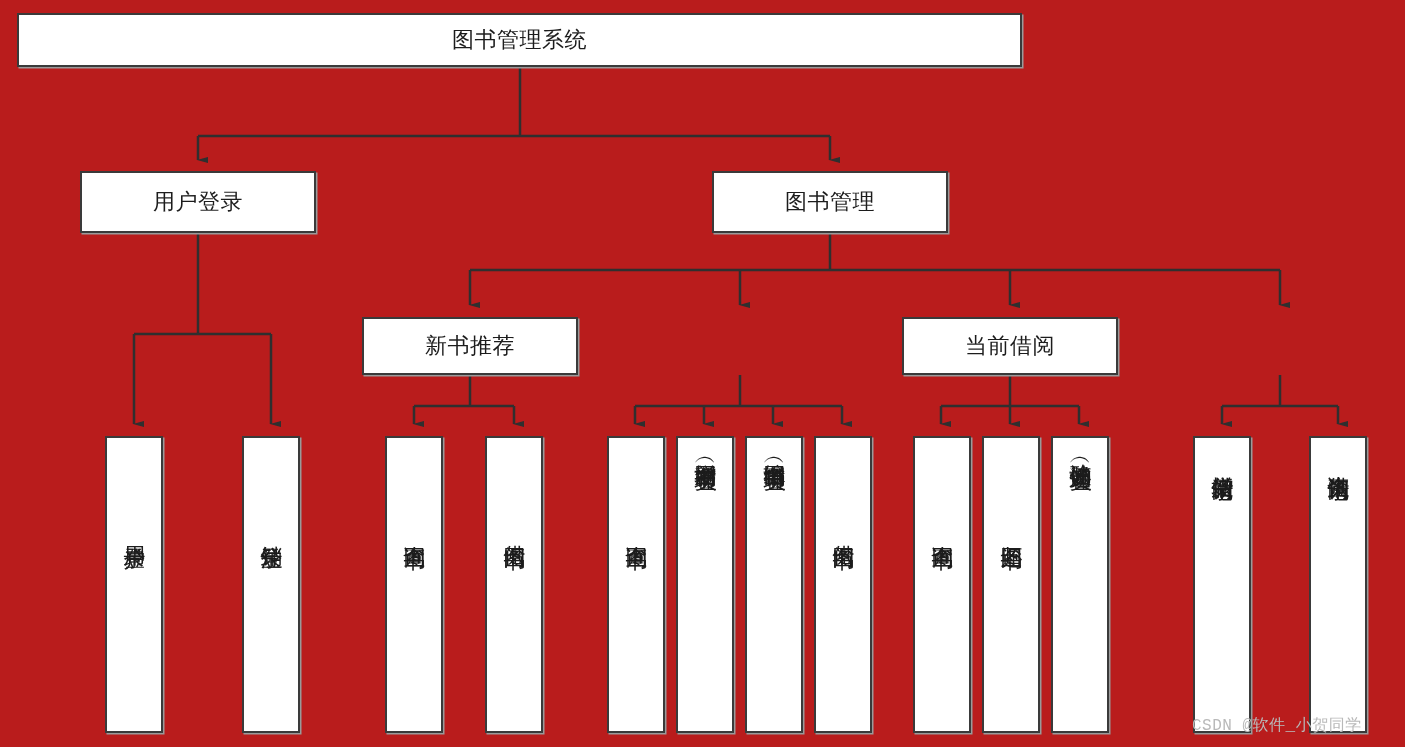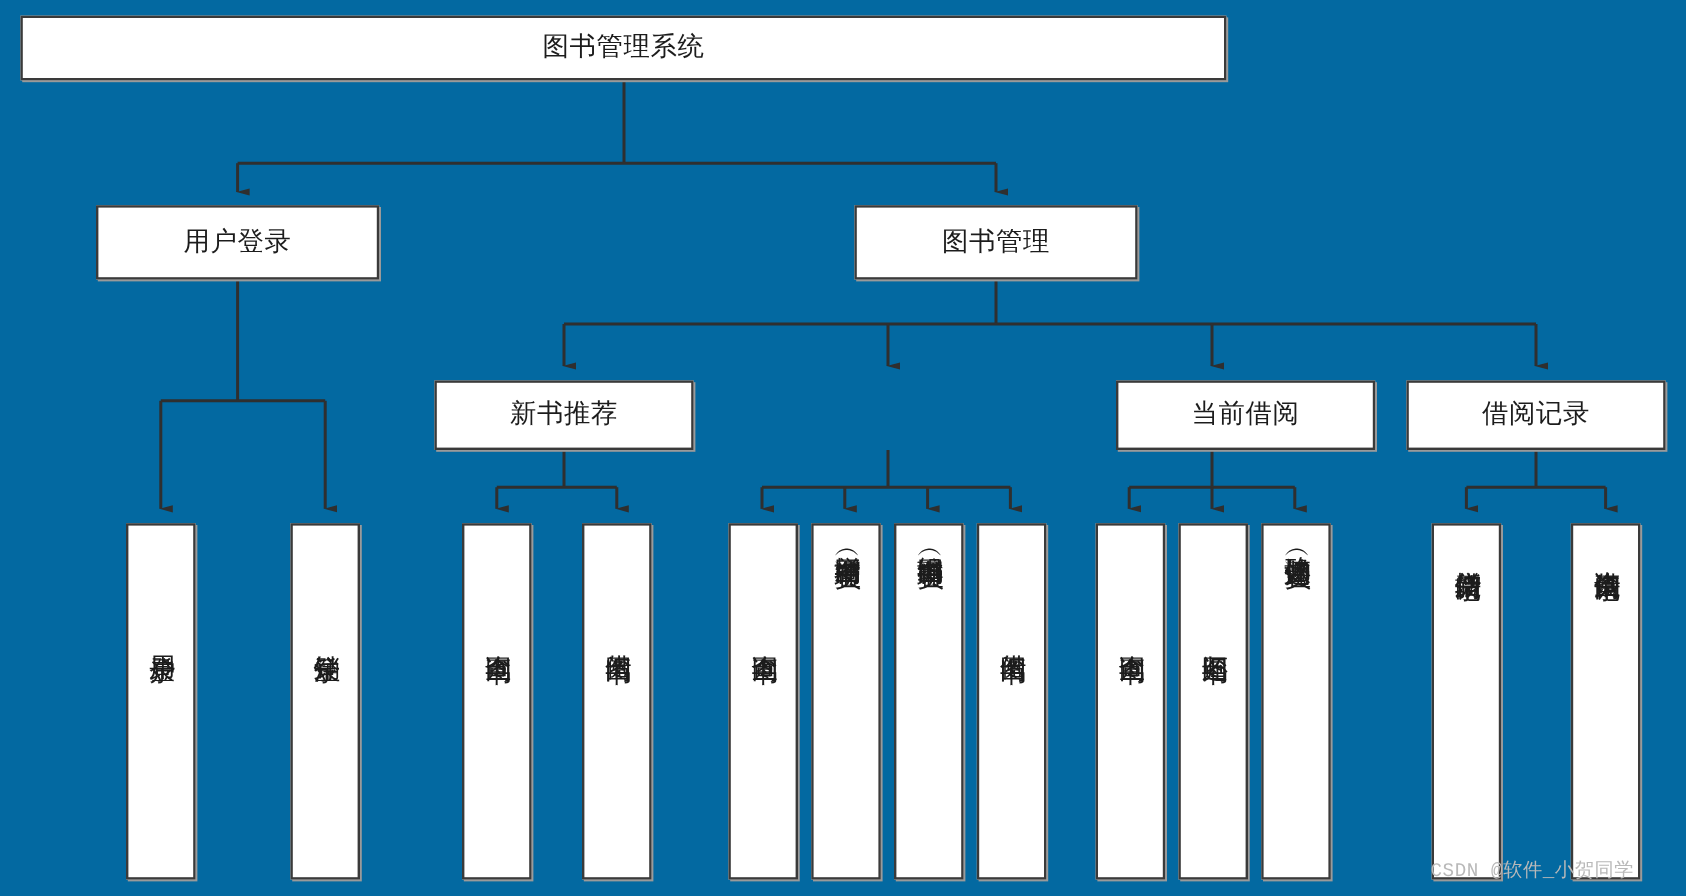--- a/index.html
+++ b/index.html
@@ -7,21 +7,21 @@
     padding: 0;
     background: #ffffff;
   }
   body {
     font-family: "DejaVu Sans", "Liberation Sans", sans-serif;
   }
   #canvas {
     position: relative;
     width: 1405px;
     height: 747px;
-    background: #0369a1;
+    background: #b91c1c;
     overflow: hidden;
   }
   #wires {
     position: absolute;
     left: 0;
     top: 0;
     width: 1405px;
     height: 747px;
   }
   .node {
@@ -137,25 +137,22 @@
   <div class="node" style="left:80px; top:171px; width:236px; height:62px;">
     <span class="lbl">用户登录</span>
   </div>
   <div class="node" style="left:362px; top:317px; width:216px; height:58px;">
     <span class="lbl">新书推荐</span>
   </div>
 
   <div class="node" style="left:712px; top:171px; width:236px; height:62px;">
     <span class="lbl">图书管理</span>
   </div>
-  <div class="node" style="left:902px; top:317px; width:216px; height:58px;margin-left:28px;">
+  <div class="node" style="left:902px; top:317px; width:216px; height:58px;">
     <span class="lbl">当前借阅</span>
-  </div>
-  <div class="node" style="left:1172px; top:317px; width:216px; height:58px;">
-    <span class="lbl">借阅记录</span>
   </div>
 
   <div class="node vert pad-mid" style="left:105px; top:436px; width:58px; height:297px;">
     <span class="lbl">用户登录</span>
   </div>
   <div class="node vert pad-mid" style="left:242px; top:436px; width:58px; height:297px;">
     <span class="lbl">注销登录</span>
   </div>
 
   <div class="node vert pad-mid" style="left:385px; top:436px; width:58px; height:297px;">

